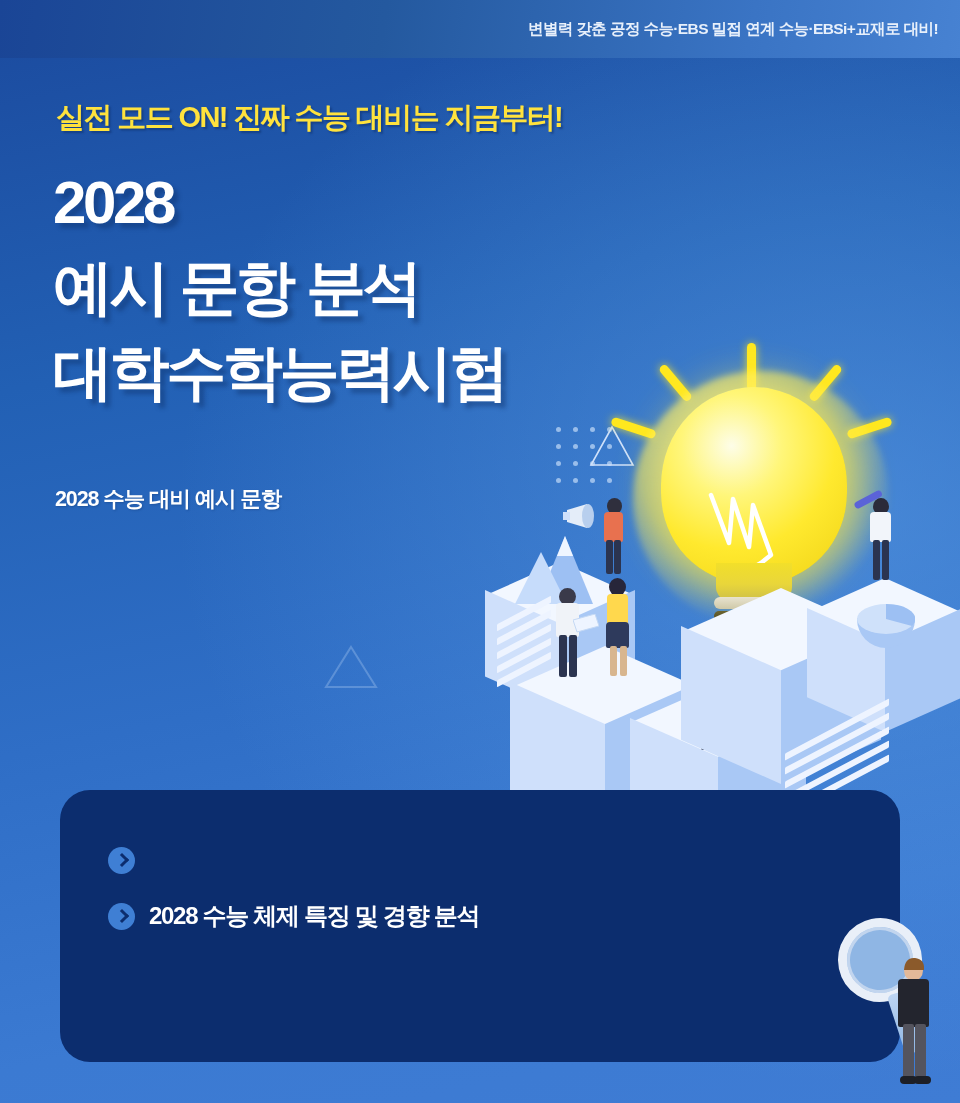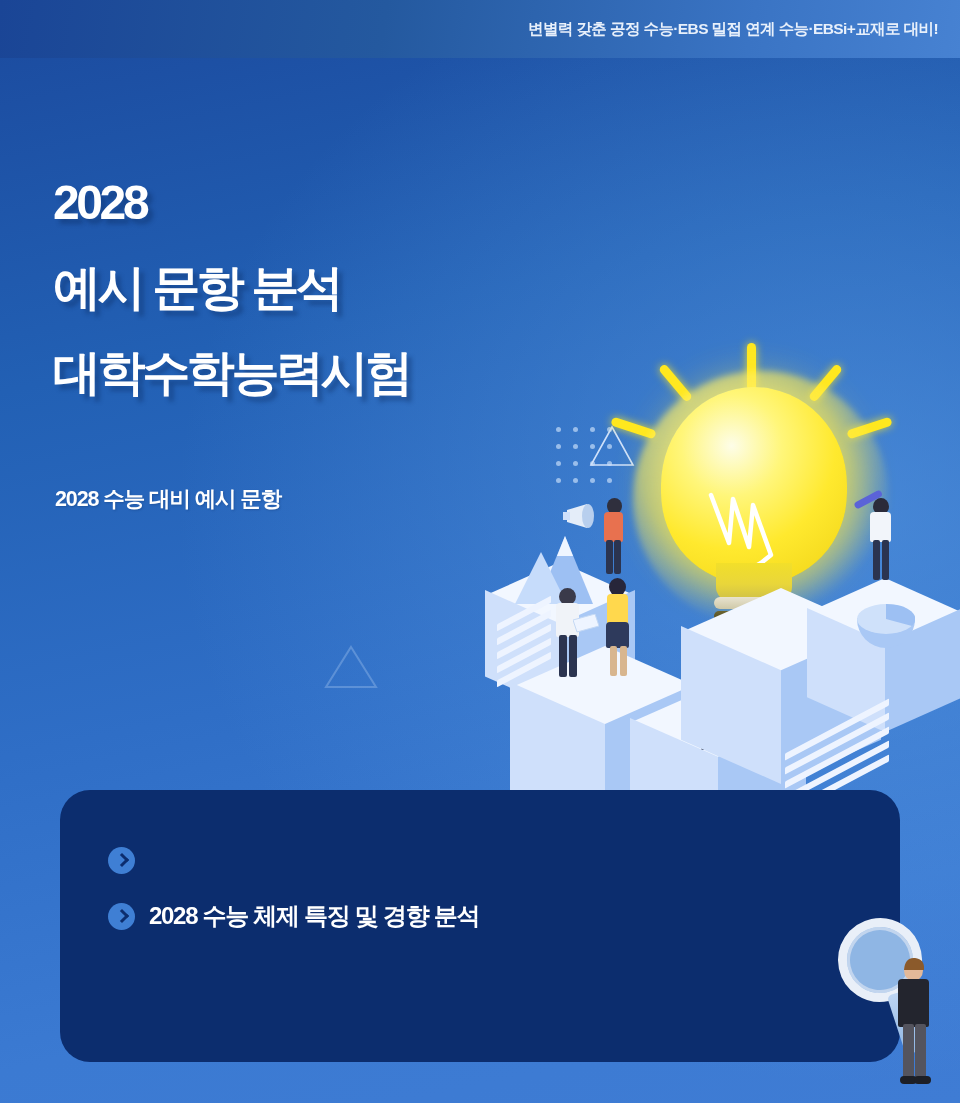--- a/index.html
+++ b/index.html
@@ -32,21 +32,21 @@
 
   
   .kicker {
     position: absolute; left: 56px; top: 98px;
     color: #ffe23d; font-size: 29px; font-weight: bold;
     letter-spacing: -1.6px; white-space: nowrap;
     text-shadow: 2px 2px 2px rgba(10,40,95,0.45);
   }
   .title {
     position: absolute; left: 53px; top: 160px;
-    color: #ffffff; font-weight: bold; font-size: 48px;
+    color: #ffffff; font-weight: bold; font-size: 60px;
     line-height: 85px; letter-spacing: -3.4px; white-space: nowrap;
     text-shadow: 5px 5px 4px rgba(13,45,100,0.42);
   }
   .title .ln { display: block; }
   .desc {
     position: absolute; left: 55px; top: 481px;
     color: #ffffff; font-size: 21.5px; font-weight: bold;
     line-height: 37px; letter-spacing: -1.1px; white-space: nowrap;
     text-shadow: 1px 1px 2px rgba(13,45,100,0.3);
   }
@@ -333,20 +333,21 @@
 
     <div class="stairs" style="left:330px;top:250px;width:118px;height:78px;">
       <i style="left:0;top:6px;width:104px;"></i>
       <i style="left:0;top:20px;width:104px;"></i>
       <i style="left:0;top:34px;width:104px;"></i>
       <i style="left:0;top:48px;width:104px;"></i>
       <i style="left:0;top:62px;width:104px;"></i>
     </div>
   </div>
 
+  <div class="kicker">실전 모드 ON! 진짜 수능 대비는 지금부터!</div>
   <div class="title">
     <span class="ln">2028</span>
     <span class="ln">예시 문항 분석</span>
     <span class="ln">대학수학능력시험</span>
   </div>
   <div class="desc">
     <span class="ln">2028 수능 대비 예시 문항</span>
   </div>
 
   <div class="panel">

